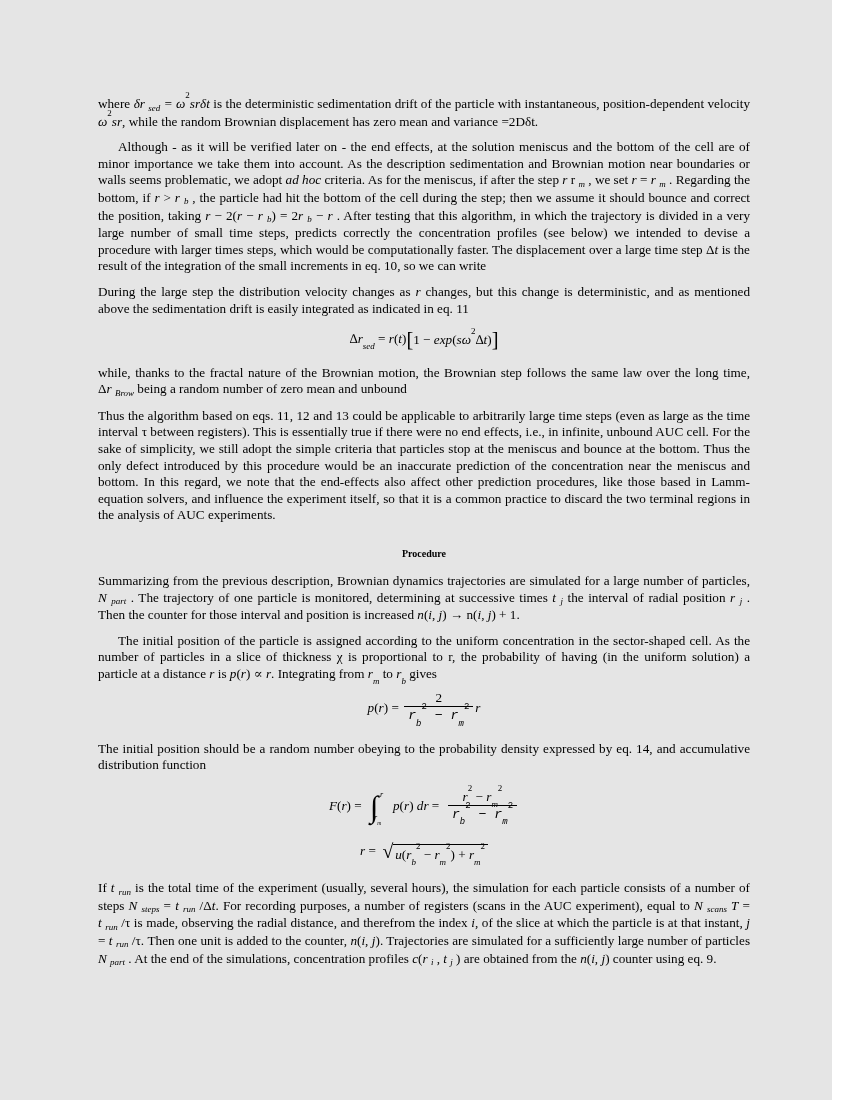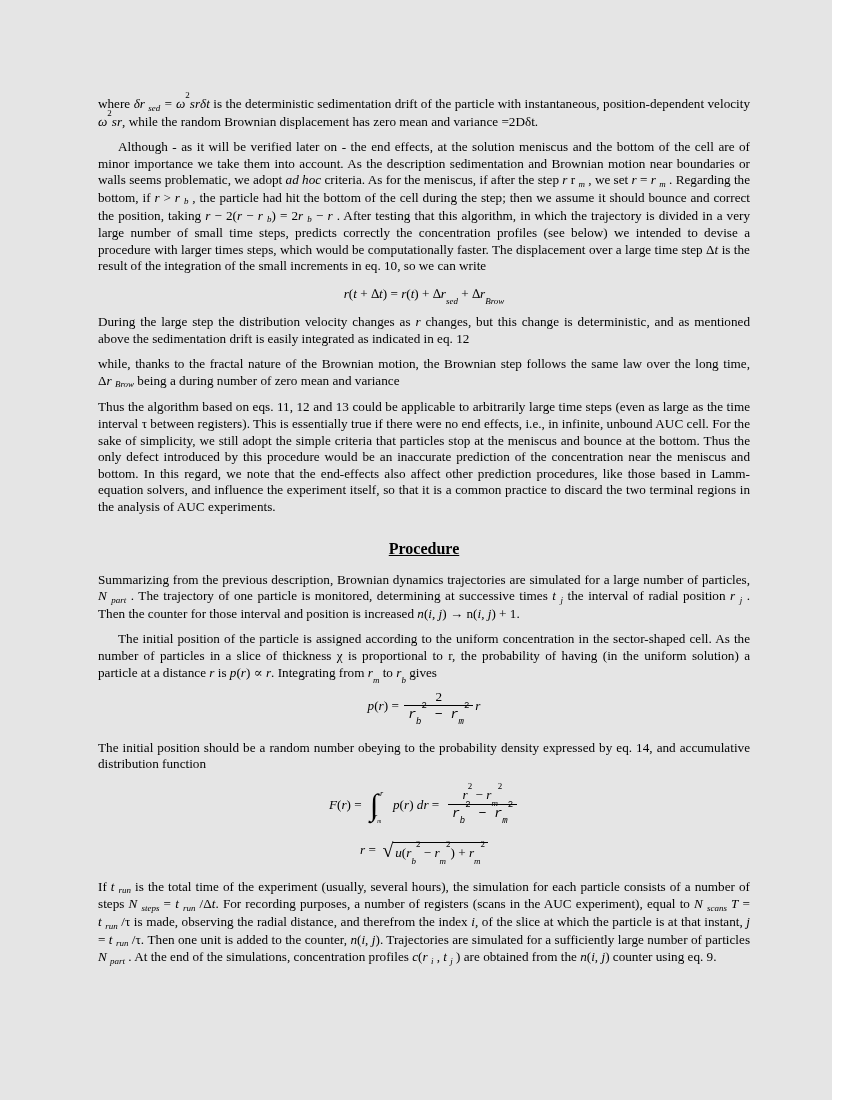--- a/index.html
+++ b/index.html
@@ -52,24 +52,23 @@
     line-height: 0;
     position: relative;
   }
   sub { bottom: -0.28em; }
   sup { top: -0.52em; }
   .subsp { font-style: italic; font-size: 0.68em; position: relative; bottom: -0.28em; }
 
   h2.section {
     font-family: "Liberation Serif", "DejaVu Serif", serif;
     font-weight: bold;
-    font-size: 16px;
+    font-size: 10px;
     text-align: center;
     margin: 24px 0 14px 0;
-    text-decoration: underline;
   }
 
   
   .frac {
     display: inline-block;
     vertical-align: middle;
     text-align: center;
     margin: 0 2px;
     position: relative;
     top: -0.1em;
@@ -152,28 +151,28 @@
 </head>
 <body>
 
 <div class="page">
   <div class="content">
 
     <p class="para cont"><span>where </span><i>δr&nbsp;<span class="subsp">sed</span> = ω<sup class="up">2</sup>srδt</i><span> is the deterministic sedimentation drift of the particle with instantaneous, position-dependent velocity </span><i>ω<sup class="up">2</sup>sr</i><span>, while the random Brownian displacement has zero mean and variance =2Dδt.</span></p>
 
     <p class="para indent"><span>Although - as it will be verified later on - the end effects, at the solution meniscus and the bottom of the cell are of minor importance we take them into account. As the description sedimentation and Brownian motion near boundaries or walls seems problematic, we adopt </span><i>ad hoc</i><span> criteria. As for the meniscus, if after the step </span><i>r</i>&nbsp;r&nbsp;<span class="subsp">m</span><span> , we set </span><i>r</i> = <i>r</i>&nbsp;<span class="subsp">m</span><span> . Regarding the bottom, if </span><i>r</i> &gt; <i>r</i>&nbsp;<span class="subsp">b</span><span> , the particle had hit the bottom of the cell during the step; then we assume it should bounce and correct the position, taking </span><i>r</i> − 2(<i>r</i> − <i>r</i>&nbsp;<span class="subsp">b</span>) = 2<i>r</i>&nbsp;<span class="subsp">b</span> − <i>r</i><span> . After testing that this algorithm, in which the trajectory is divided in a very large number of small time steps, predicts correctly the concentration profiles (see below) we intended to devise a procedure with larger times steps, which would be computationally faster. The displacement over a large time step Δ</span><i>t</i><span> is the result of the integration of the small increments in eq. 10, so we can write</span></p>
 
+
+    <p class="para cont"><span>During the large step the distribution velocity changes as </span><i>r</i><span> changes, but this change is deterministic, and as mentioned above the sedimentation drift is easily integrated as indicated in eq. 11</span></p>
+
     <div class="eq">
-      <span class="eq-inner"><i>r</i>(<i>t</i> + ∆<i>t</i>) = <i>r</i>(<i>t</i>) + ∆<i>r</i><sub><i>sed</i></sub> + ∆<i>r</i><sub><i>Brow</i></sub></span>
+      <span class="eq-inner">∆<i>r</i><sub><i>sed</i></sub> = <i>r</i>(<i>t</i>)<span class="bracket">[</span><span class="vmid">1 − <i>exp</i>(<i>sω</i><sup>2</sup>∆<i>t</i>)</span><span class="bracket">]</span></span>
     </div>
 
-    <p class="para cont"><span>During the large step the distribution velocity changes as </span><i>r</i><span> changes, but this change is deterministic, and as mentioned above the sedimentation drift is easily integrated as indicated in eq. 12</span></p>
-
-
-    <p class="para cont"><span>while, thanks to the fractal nature of the Brownian motion, the Brownian step follows the same law over the long time, Δ</span><i>r</i>&nbsp;<span class="subsp">Brow</span><span> being a during number of zero mean and variance</span></p>
+    <p class="para cont"><span>while, thanks to the fractal nature of the Brownian motion, the Brownian step follows the same law over the long time, Δ</span><i>r</i>&nbsp;<span class="subsp">Brow</span><span> being a random number of zero mean and unbound</span></p>
 
 
     <p class="para cont">Thus the algorithm based on eqs. 11, 12 and 13 could be applicable to arbitrarily large time steps (even as large as the time interval τ between registers). This is essentially true if there were no end effects, i.e., in infinite, unbound AUC cell. For the sake of simplicity, we still adopt the simple criteria that particles stop at the meniscus and bounce at the bottom. Thus the only defect introduced by this procedure would be an inaccurate prediction of the concentration near the meniscus and bottom. In this regard, we note that the end-effects also affect other prediction procedures, like those based in Lamm-equation solvers, and influence the experiment itself, so that it is a common practice to discard the two terminal regions in the analysis of AUC experiments.</p>
 
     <h2 class="section">Procedure</h2>
 
     <p class="para cont"><span>Summarizing from the previous description, Brownian dynamics trajectories are simulated for a large number of particles, </span><i>N</i>&nbsp;<span class="subsp">part</span><span> . The trajectory of one particle is monitored, determining at successive times </span><i>t</i>&nbsp;<span class="subsp">j</span><span> the interval of radial position </span><i>r</i>&nbsp;<span class="subsp">j</span><span> . Then the counter for those interval and position is increased </span><i>n</i>(<i>i</i>, <i>j</i>)<span> → n(</span><i>i</i>, <i>j</i><span>) + 1.</span></p>
 
     <p class="para indent"><span>The initial position of the particle is assigned according to the uniform concentration in the sector-shaped cell. As the number of particles in a slice of thickness χ is proportional to r, the probability of having (in the uniform solution) a particle at a distance </span><i>r</i><span> is </span><i>p</i>(<i>r</i>)<span> ∝ </span><i>r</i><span>. Integrating from </span><i>r<sub>m</sub></i><span> to </span><i>r<sub>b</sub></i><span> gives</span></p>
 

